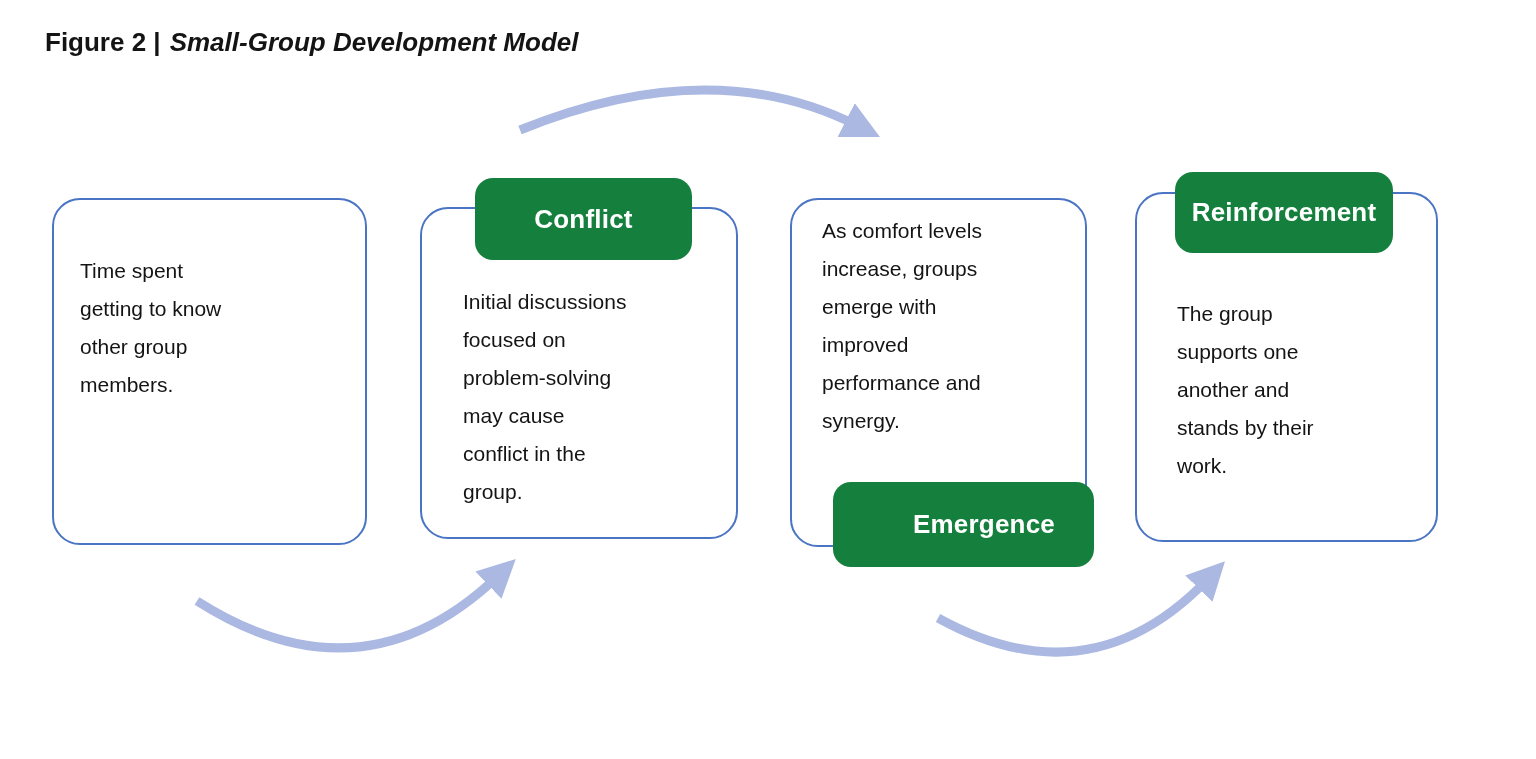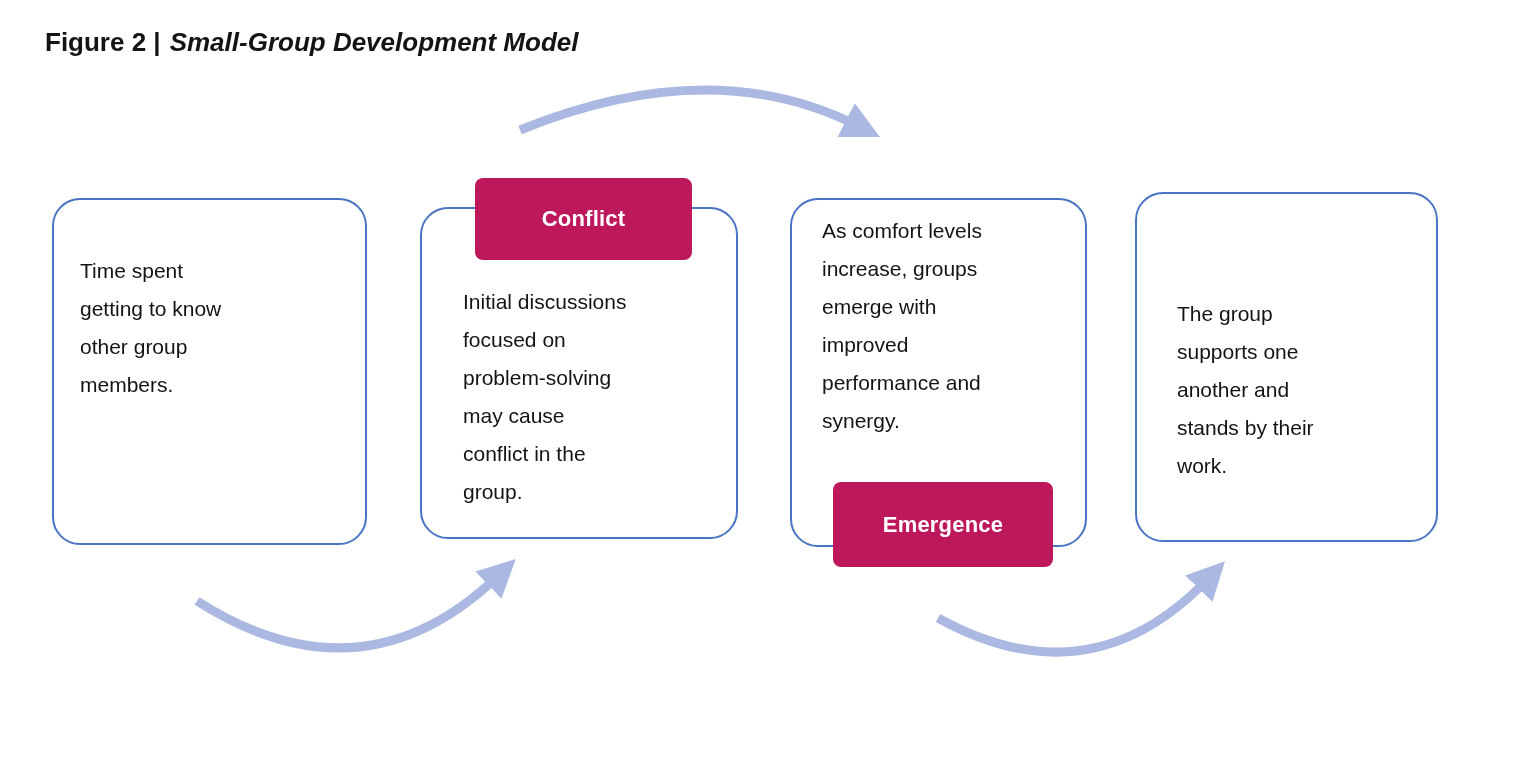--- a/index.html
+++ b/index.html
@@ -34,24 +34,24 @@
   .stage-desc {
     position: absolute;
     font-size: 21px;
     line-height: 38px;
     color: #141414;
     white-space: pre-line;
     z-index: 3;
   }
   .stage-label {
     position: absolute;
-    background: #be185d;
-    border-radius: 8px;
+    background: #15803d;
+    border-radius: 18px;
     color: #ffffff;
-    font-size: 22px;
+    font-size: 26px;
     font-weight: 600;
     display: flex;
     align-items: center;
     justify-content: center;
     z-index: 4;
     letter-spacing: 0.2px;
   }
   #arrow-layer {
     position: absolute;
     left: 0; top: 0;
@@ -67,21 +67,21 @@
   #label-orientation { left: 98px;   top: 473px; width: 215px; height: 80px; }
 
   
   #box-conflict   { left: 420px; top: 207px; width: 318px; height: 332px; }
   #desc-conflict  { left: 463px; top: 283px; width: 260px; }
   #label-conflict { left: 475px; top: 178px; width: 217px; height: 82px; }
 
   
   #box-emergence   { left: 790px; top: 198px; width: 297px; height: 349px; }
   #desc-emergence  { left: 822px; top: 212px; width: 245px; }
-  #label-emergence { left: 833px; top: 482px; width: 220px; height: 85px; }
+  #label-emergence { left: 833px; top: 482px; width: 220px; height: 85px; padding-left: 41px; }
 
   
   #box-reinforcement   { left: 1135px; top: 192px; width: 303px; height: 350px; }
   #desc-reinforcement  { left: 1177px; top: 295px; width: 215px; }
   #label-reinforcement { left: 1175px; top: 172px; width: 218px; height: 81px; }
 </style>
 </head>
 <body>
 
 <div id="canvas">
@@ -128,14 +128,17 @@
   <div id="label-emergence" class="stage-label">
     <span>Emergence</span>
   </div>
 
   <div id="box-reinforcement" class="stage-box"></div>
   <div id="desc-reinforcement" class="stage-desc">The group
 supports one
 another and
 stands by their
 work.</div>
+  <div id="label-reinforcement" class="stage-label">
+    <span>Reinforcement</span>
+  </div>
 
 </div>
 
 </body></html>

